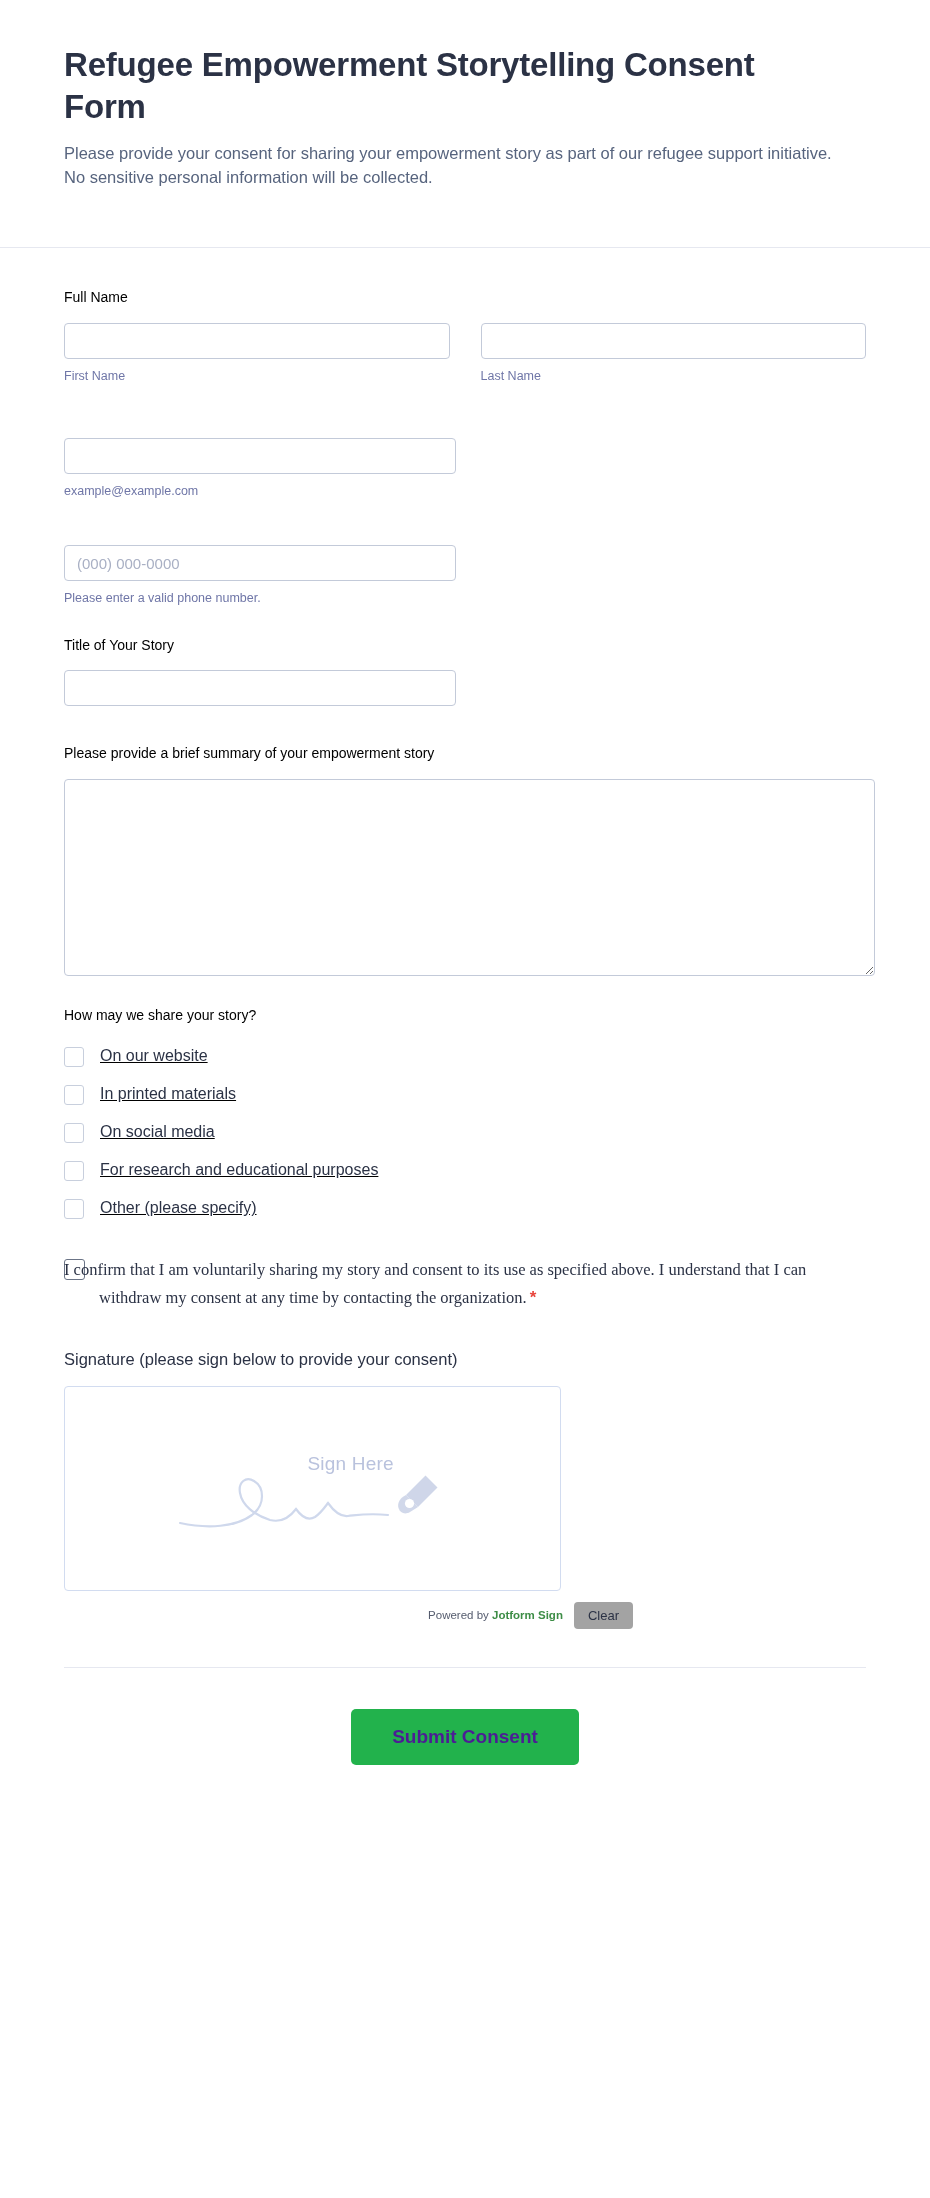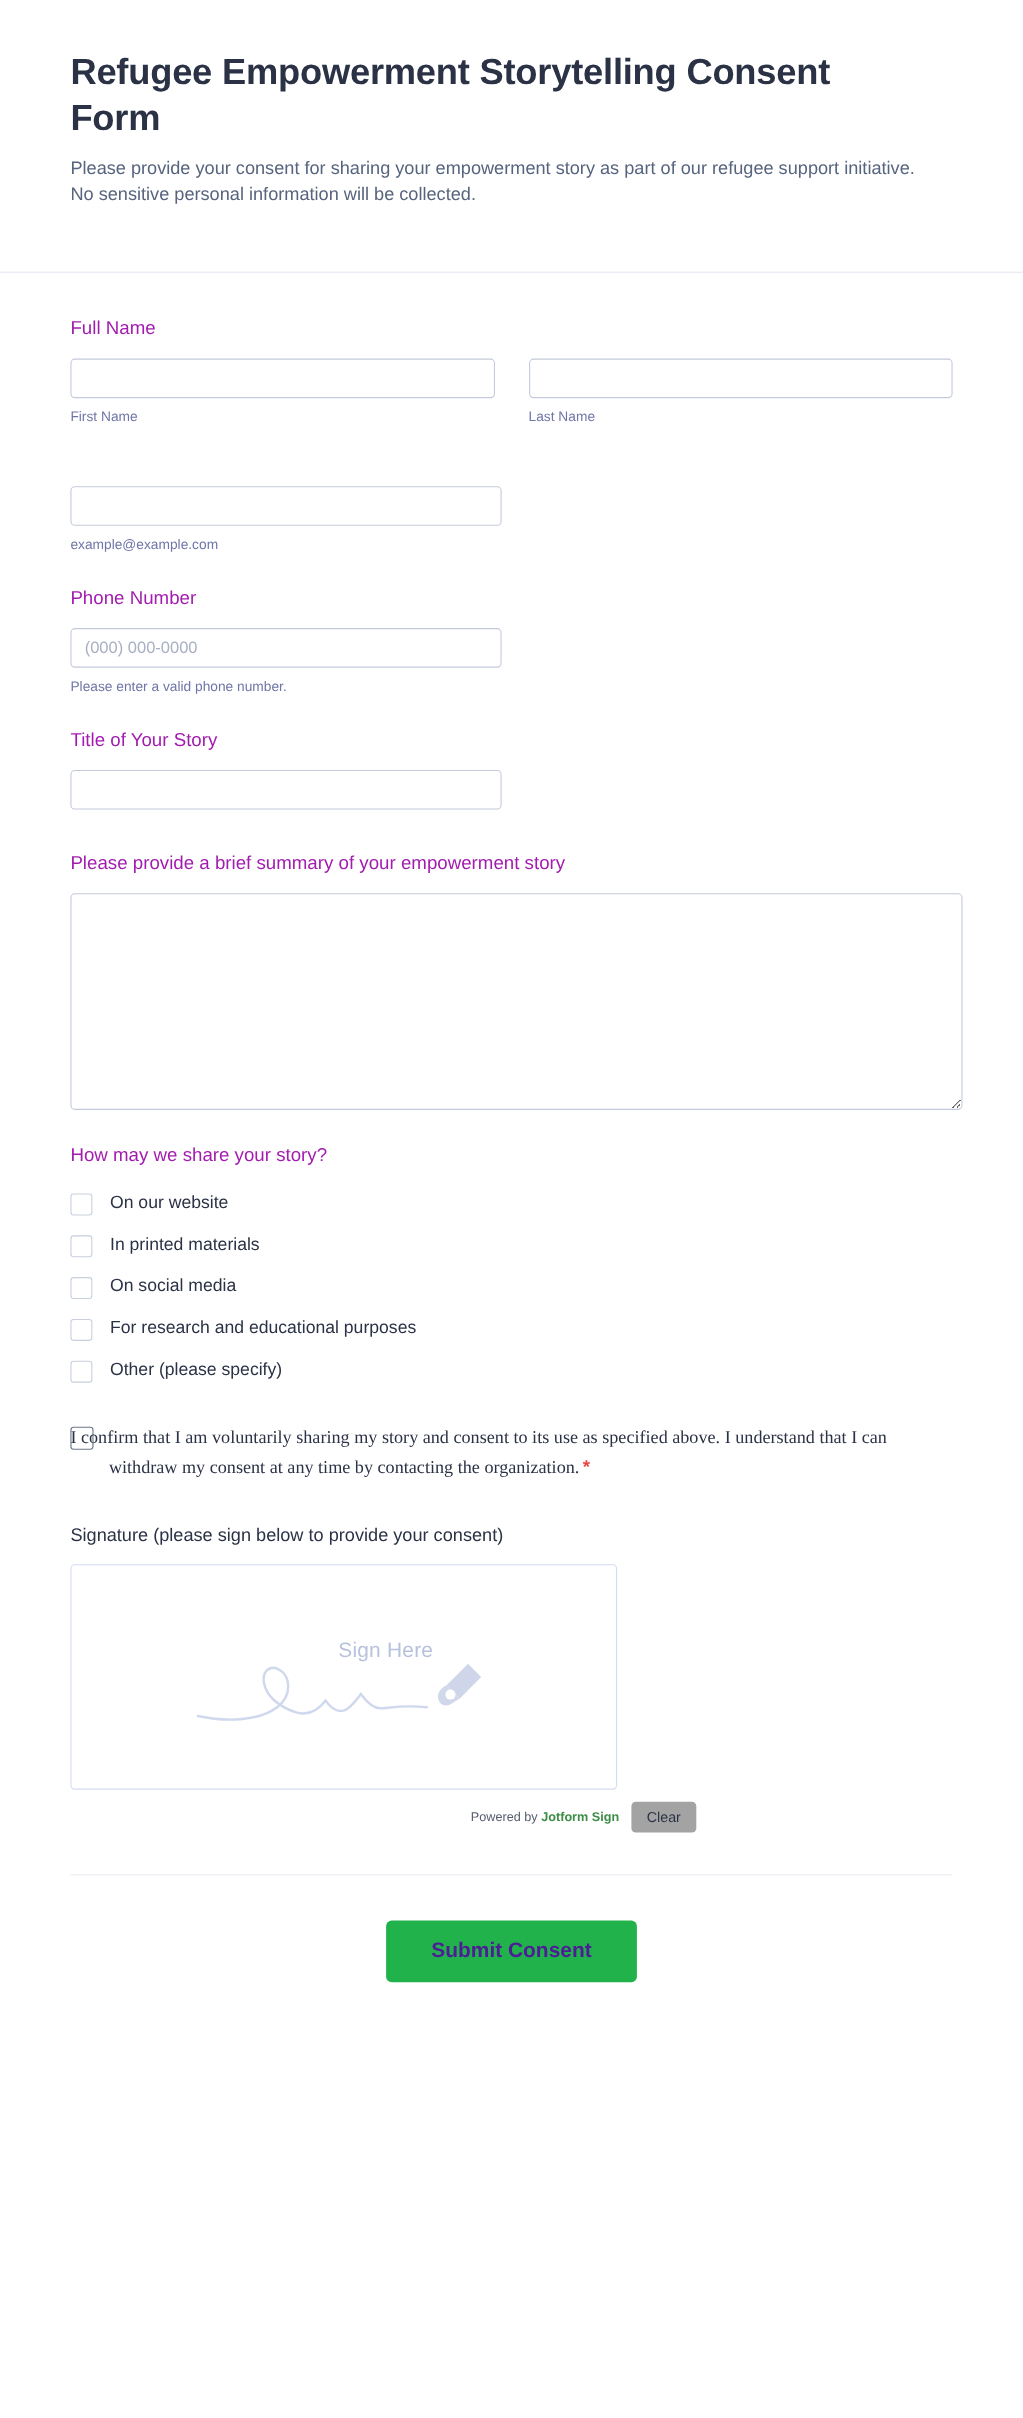--- a/index.html
+++ b/index.html
@@ -51,22 +51,22 @@
   }
 
   
   .form-body {
     padding: 40px 64px 0 64px;
   }
 
   .field-block { margin-bottom: 0; }
 
   .field-label {
-    font-size: 17px;
-    color: #a21caf;
+    font-size: 14px;
+    color: #000000;
     font-weight: normal;
     line-height: 1.3;
     display: block;
   }
 
   .req-star {
     color: #e8453c;
     font-size: 17px;
     font-weight: bold;
     margin-left: 3px;
@@ -124,20 +124,21 @@
     display: block;
   }
 
   
   .check-list { margin-top: 14px; }
 
   .check-row {
     display: flex;
     align-items: center;
     height: 38px;
+    text-decoration: underline;
   }
 
   .cbox {
     width: 20px;
     height: 20px;
     min-width: 20px;
     border: 1px solid #c8cfdd;
     border-radius: 3px;
     background: #fff;
     margin-right: 16px;
@@ -312,21 +313,20 @@
     <div class="field-block">
       <div class="narrow">
         <input class="txt-input" type="email" placeholder="" style="">
       </div>
       <div class="sub-label">example@example.com</div>
     </div>
 
     <div class="gap-md"></div>
 
     <div class="field-block">
-      <label class="field-label">Phone Number</label>
       <div class="narrow">
         <input class="txt-input" type="tel" placeholder="(000) 000-0000" style="">
       </div>
       <div class="sub-label">Please enter a valid phone number.</div>
     </div>
 
     <div class="gap-md"></div>
 
     <div class="field-block">
       <label class="field-label">Title of Your Story</label>

